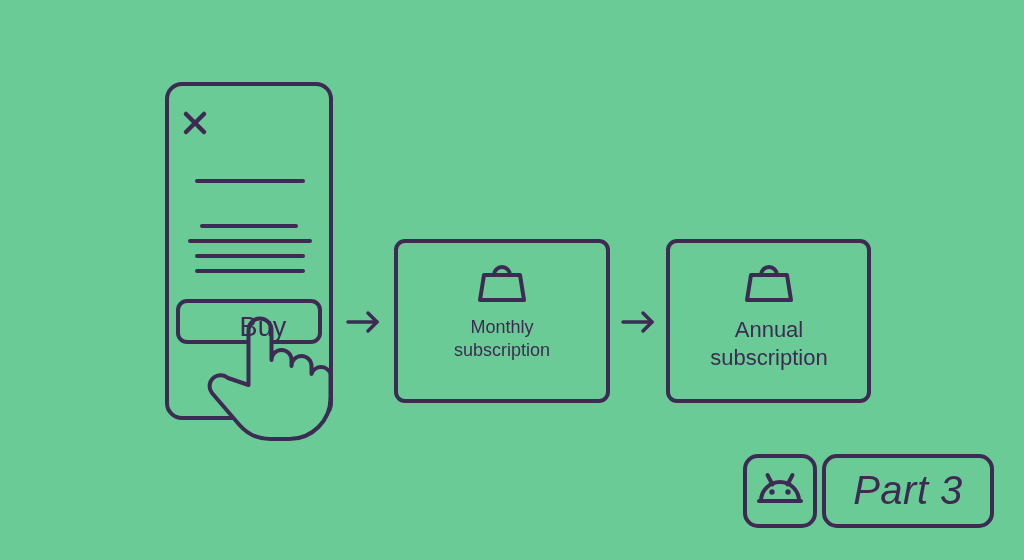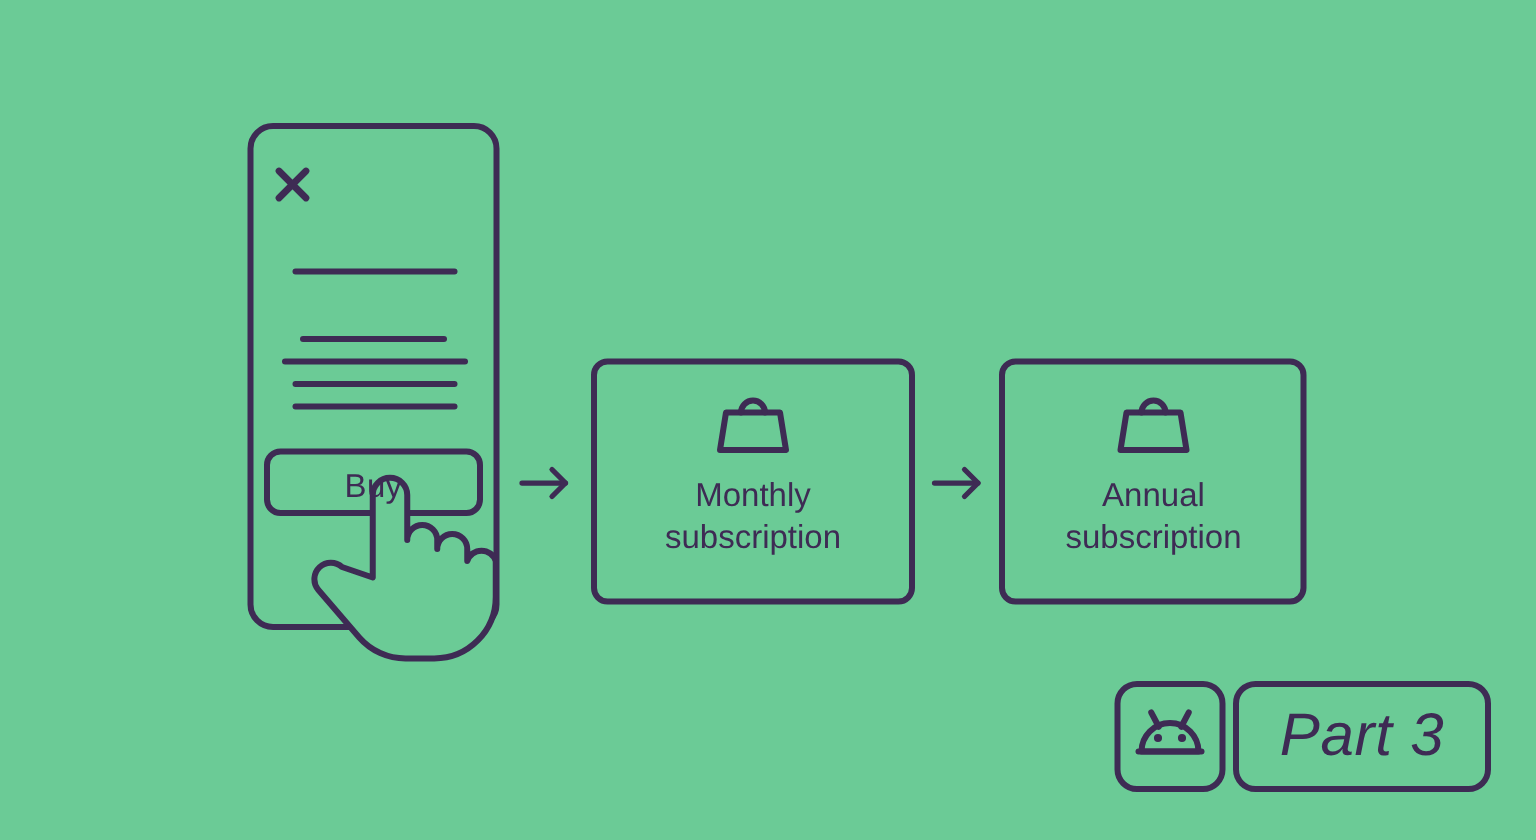--- a/index.html
+++ b/index.html
@@ -29,31 +29,31 @@
   .lbl {
     position: absolute;
     color: #3E2B54;
     text-align: center;
     line-height: 1.28;
     white-space: pre-line;
     pointer-events: none;
     -webkit-font-smoothing: antialiased;
   }
   #buy-label {
-    left: 178px;
+    left: 192px;
     top: 310px;
     width: 142px;
-    font-size: 22px;
+    font-size: 27px;
     letter-spacing: 0.2px;
   }
   #card1-label {
     left: 396px;
     top: 316px;
     width: 212px;
-    font-size: 22px;
+    font-size: 18px;
   }
   #card2-label {
     left: 668px;
     top: 316px;
     width: 202px;
     font-size: 22px;
   }
   #part-label {
     left: 824px;
     top: 470px;

